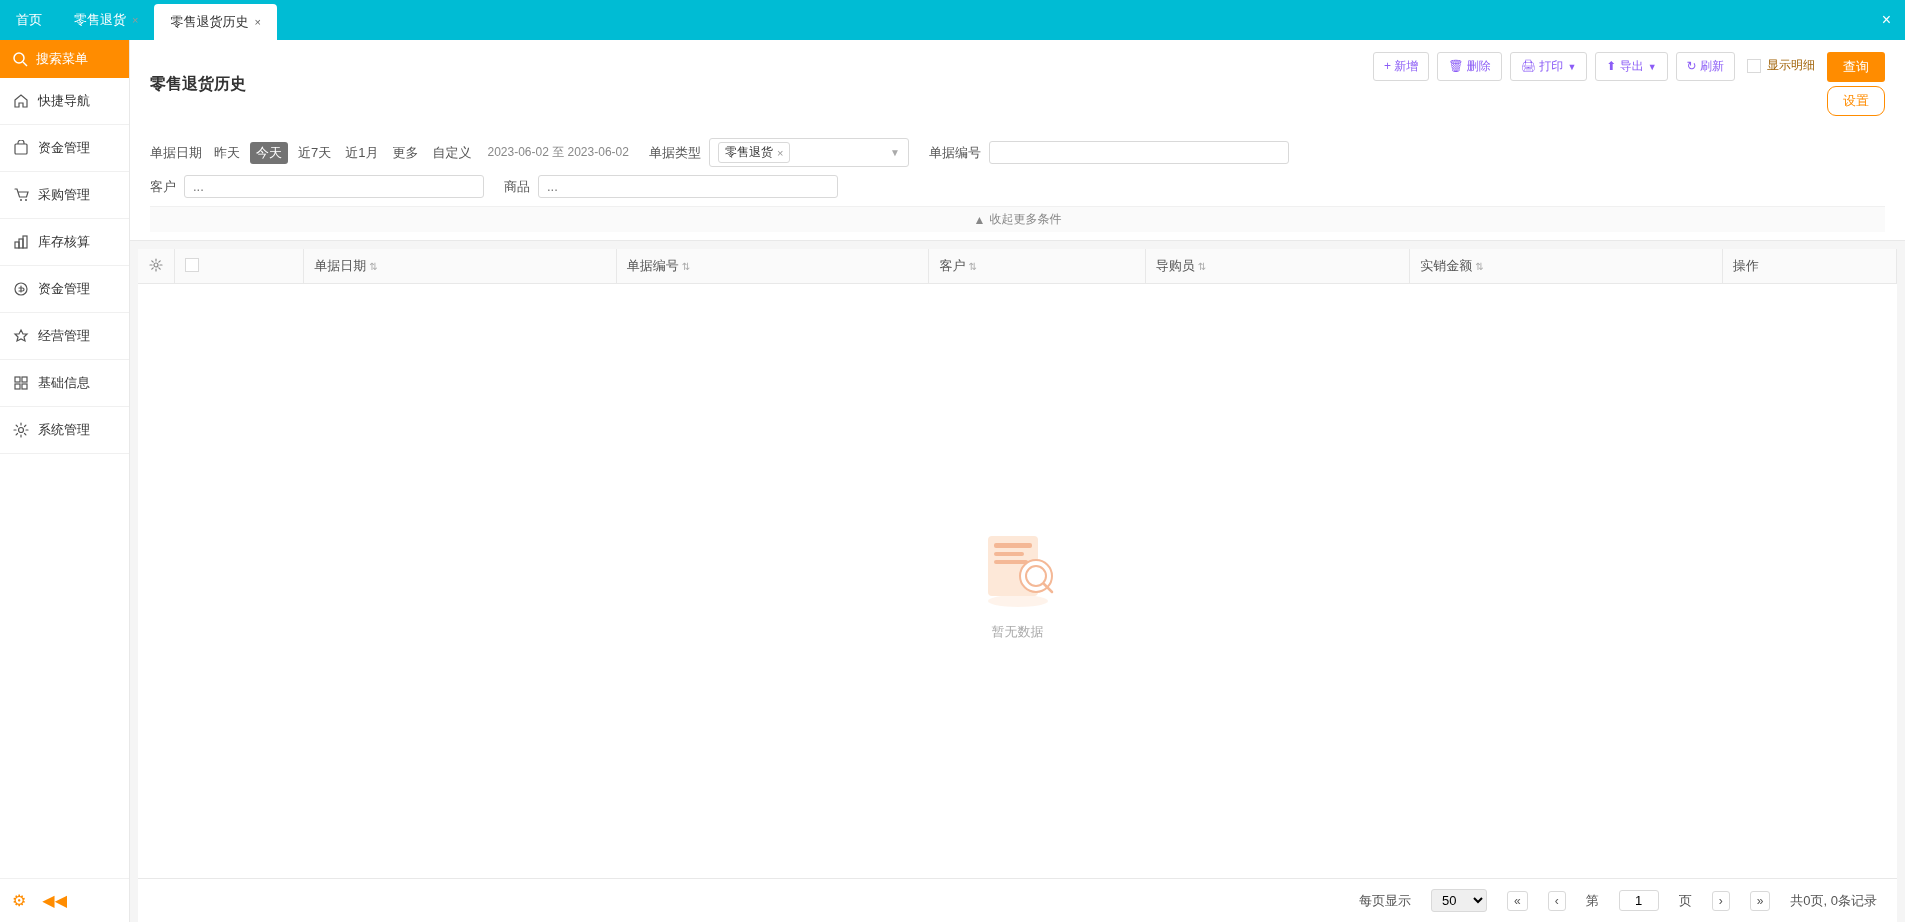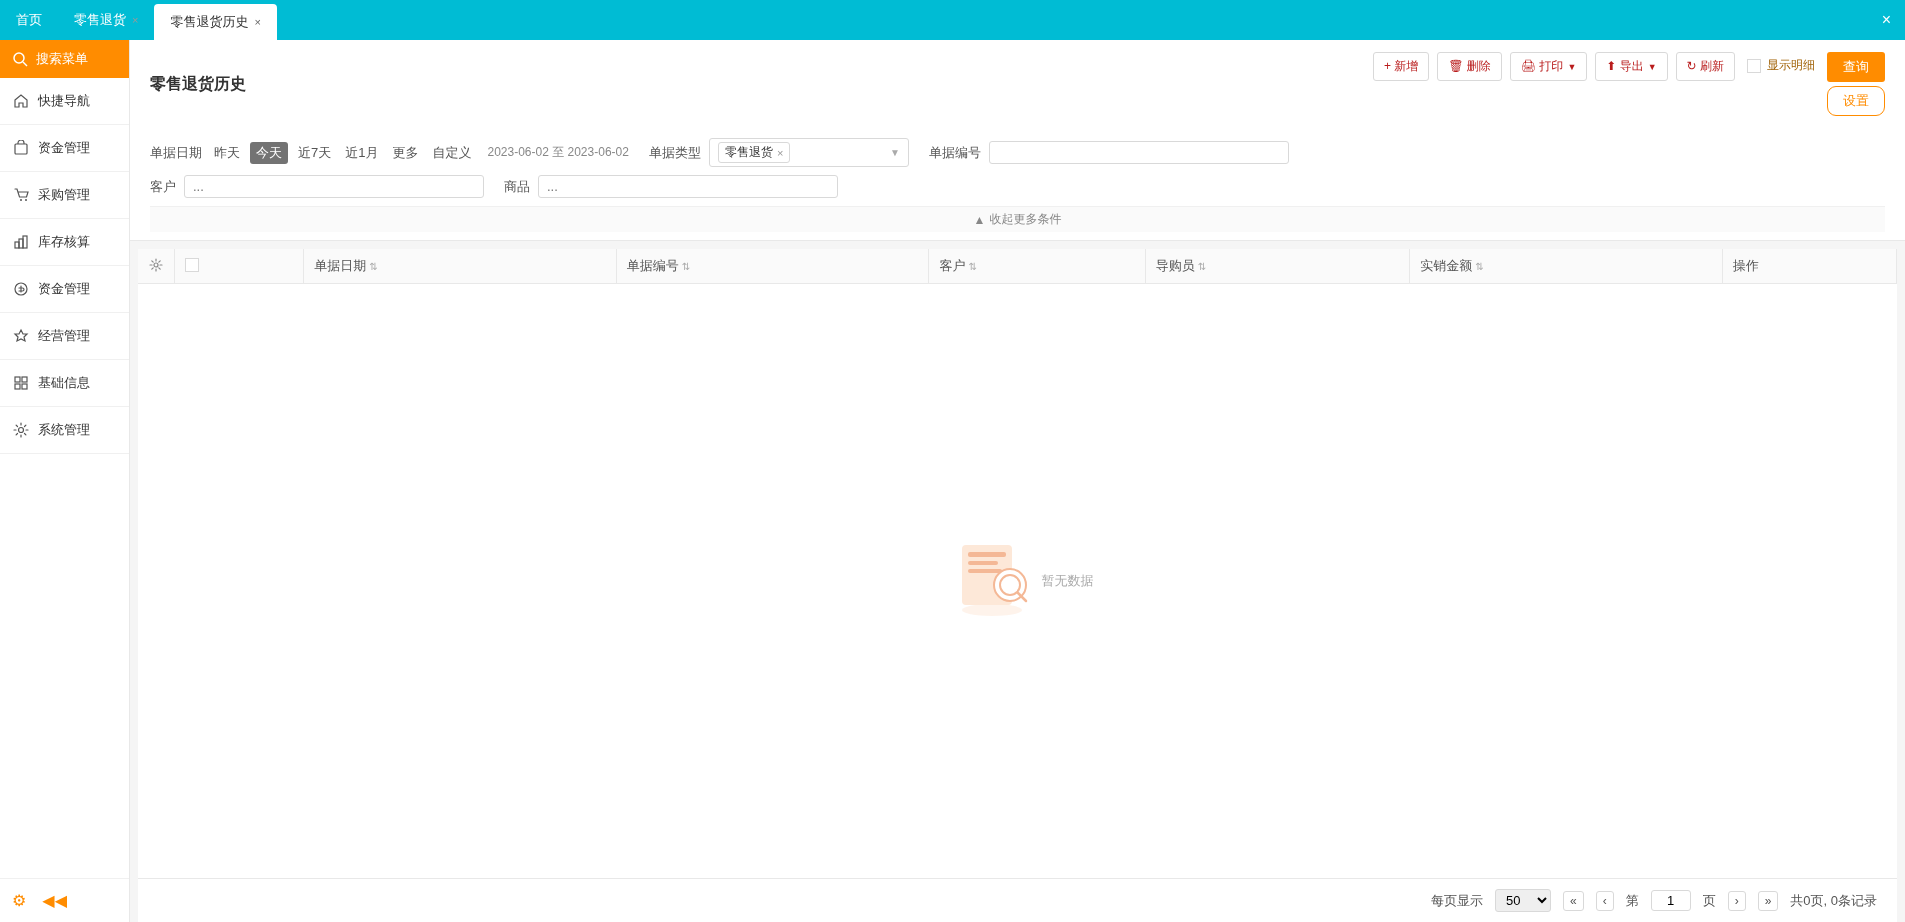--- a/index.html
+++ b/index.html
@@ -124,21 +124,21 @@
     }
     .toolbar-btn {
       display: flex;
       align-items: center;
       gap: 4px;
       padding: 5px 10px;
       border: 1px solid #d9d9d9;
       border-radius: 3px;
       background: #fff;
       font-size: 12px;
-      color: #b91c1c;
+      color: #8b5cf6;
       cursor: pointer;
     }
     .btn-query {
       background: #ff8c00;
       color: #fff;
       border: none;
       padding: 6px 16px;
       border-radius: 3px;
       font-size: 13px;
       cursor: pointer;
@@ -274,39 +274,39 @@
       text-align: left;
       white-space: nowrap;
     }
     .data-table th:first-child { width: 36px; text-align: center; }
     .data-table th.settings-col { width: 36px; text-align: center; }
     .th-sort { display: flex; align-items: center; gap: 3px; }
     .sort-icon { color: #aaa; font-size: 10px; }
     .table-body-empty {
       flex: 1;
       display: flex;
-      flex-direction: row;
+      flex-direction: column;
       align-items: center;
       justify-content: center;
       padding: 60px 0;
     }
     .empty-icon {
       width: 100px;
       height: 90px;
       margin-bottom: 12px;
     }
     .empty-text { color: #aaa; font-size: 13px; }
 
     
     .pagination {
       display: flex;
       align-items: center;
       justify-content: flex-end;
       padding: 10px 20px;
-      gap: 12px;
+      gap: 20px;
       border-top: 1px solid #e8e8e8;
       font-size: 13px;
       color: #555;
       background: #fff;
       flex-shrink: 0;
     }
     .page-size-select {
       border: 1px solid #d9d9d9;
       border-radius: 3px;
       padding: 2px 6px;

